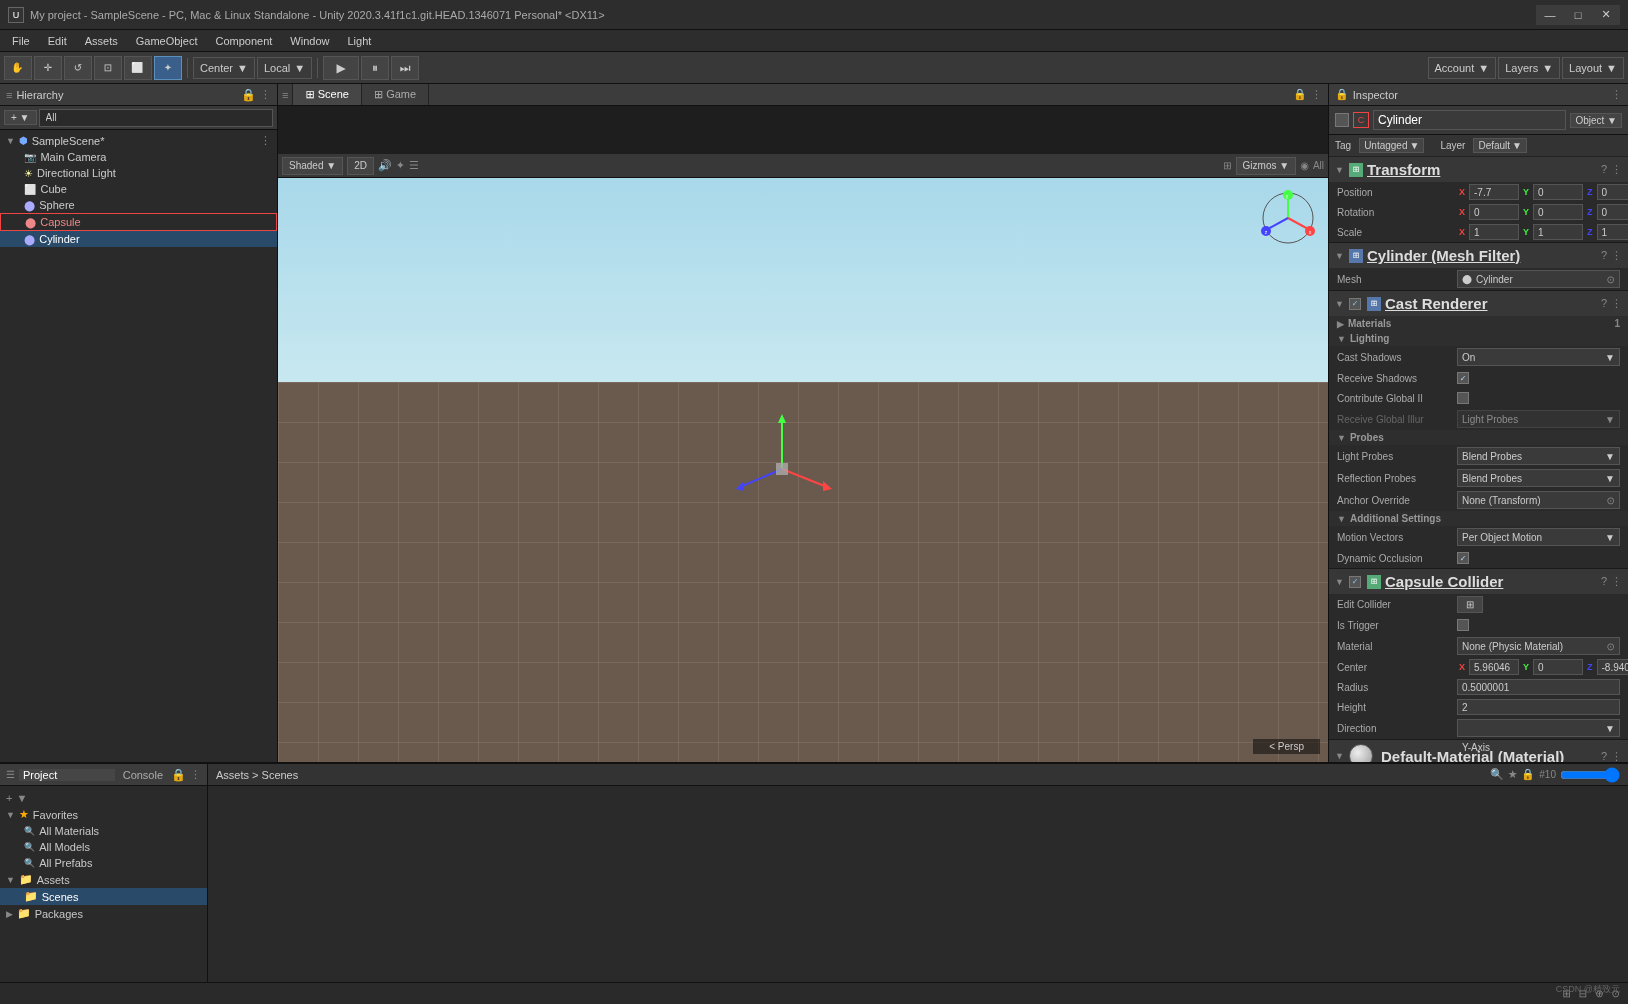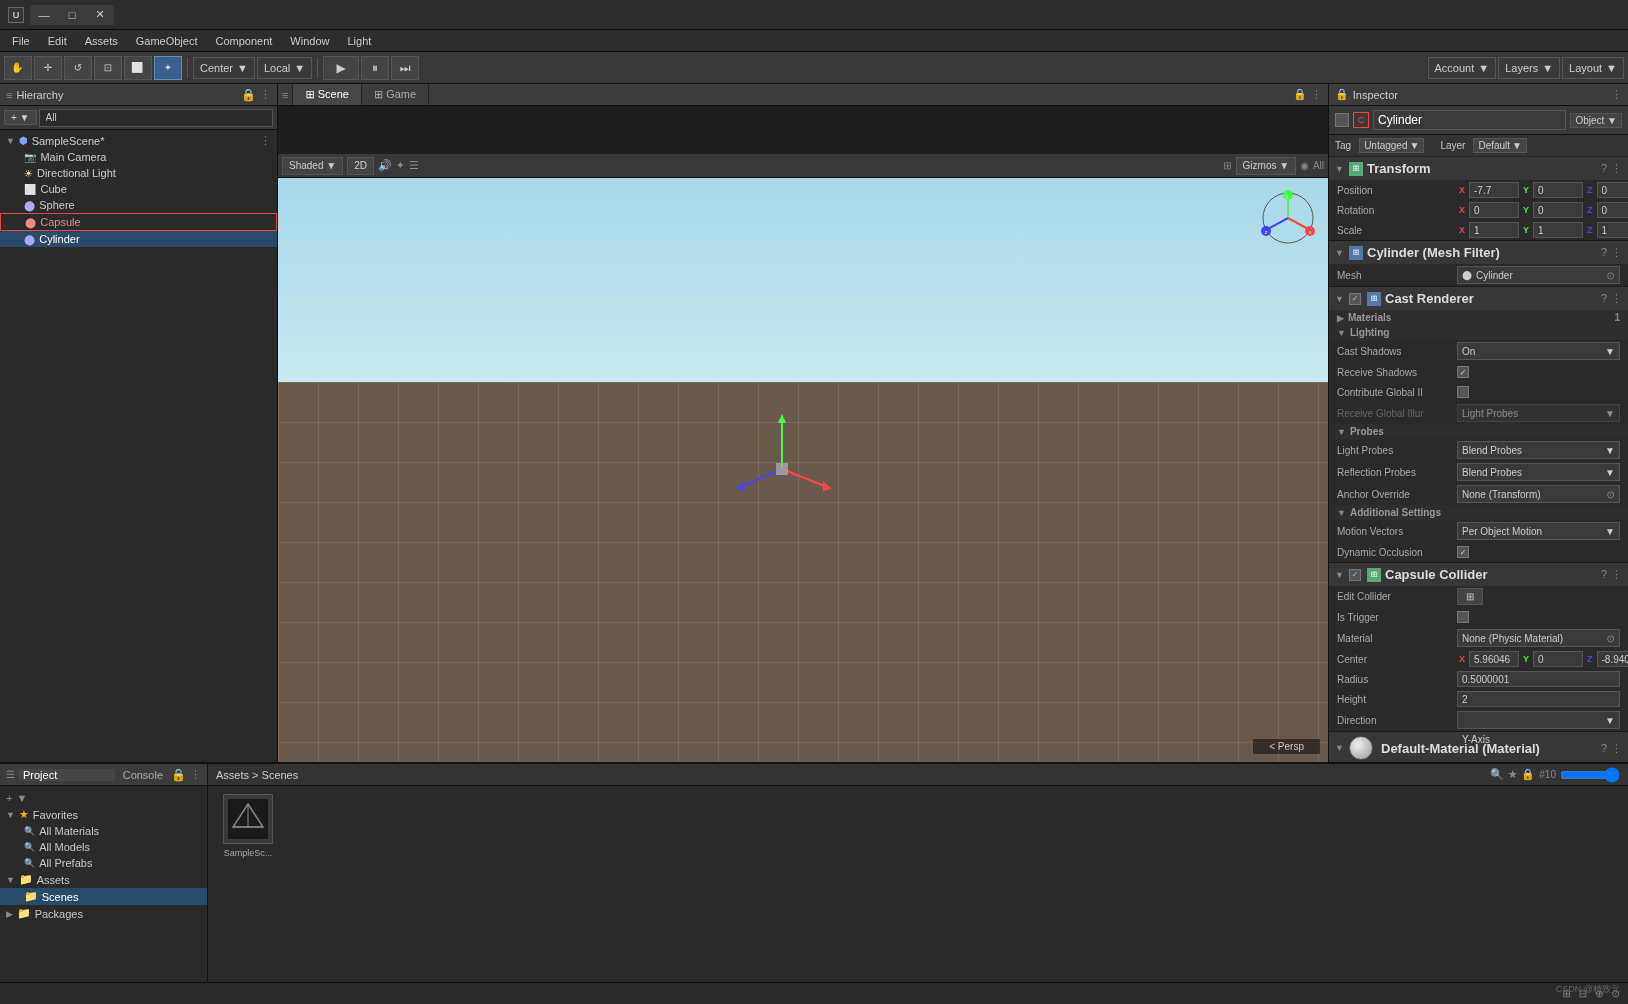--- a/index.html
+++ b/index.html
@@ -57,21 +57,21 @@
     .tag-row { background: #333; padding: 3px 6px; display: flex; align-items: center; gap: 8px; font-size: 10px; border-bottom: 1px solid #222; }
     .tag-select { background: #444; border: 1px solid #555; color: #ccc; font-size: 10px; padding: 1px 4px; cursor: pointer; display: flex; align-items: center; gap: 2px; }
 
     
     .component { border-bottom: 1px solid #1a1a1a; }
     .component-header { background: #373737; padding: 4px 6px; display: flex; align-items: center; gap: 4px; cursor: pointer; }
     .comp-fold { color: #888; font-size: 9px; width: 10px; }
     .comp-icon { width: 14px; height: 14px; background: #5a7; display: flex; align-items: center; justify-content: center; font-size: 8px; color: #fff; }
     .comp-icon-blue { background: #57a; }
     .comp-icon-green { background: #5a7; }
-    .comp-title { flex: 1; font-size: 13px; color: #ddd; font-weight: bold; }
+    .comp-title { flex: 1; font-size: 15px; color: #ddd; font-weight: bold; text-decoration: underline; }
     .comp-actions { display: flex; gap: 4px; margin-left: auto; }
     .comp-action { color: #888; font-size: 11px; cursor: pointer; }
     
     .prop-row { display: flex; align-items: center; padding: 2px 8px; min-height: 20px; }
     .prop-label { width: 120px; color: #aaa; font-size: 10px; flex-shrink: 0; }
     .prop-value { flex: 1; display: flex; gap: 2px; align-items: center; }
     .prop-input { background: #3a3a3a; border: 1px solid #555; color: #ccc; padding: 1px 4px; font-size: 10px; height: 16px; flex: 1; min-width: 0; }
     .prop-input-short { width: 50px; }
     .axis-label { font-size: 9px; font-weight: bold; padding: 0 2px; }
     .axis-x { color: #e44; }
@@ -114,20 +114,21 @@
     .panel-tab { padding: 0 12px; cursor: pointer; font-size: 11px; color: #aaa; display: flex; align-items: center; border-right: 1px solid #222; }
     .panel-tab.active { background: #464646; color: #fff; }
     .panel-controls { margin-left: auto; display: flex; align-items: center; gap: 4px; padding-right: 6px; }
     .panel-ctrl-btn { color: #888; font-size: 11px; cursor: pointer; }
   </style>
 </head>
 <body>
 
 <div id="title-bar">
   <span style="width:16px;height:16px;background:#333;border:1px solid #666;margin-right:6px;display:inline-flex;align-items:center;justify-content:center;font-size:9px;color:#fff;">U</span>
+  <span style="flex:1;font-size:11px;color:#aaa;">My project - SampleScene - PC, Mac &amp; Linux Standalone - Unity 2020.3.41f1c1.git.HEAD.1346071 Personal* &lt;DX11&gt;</span>
   <button class="win-btn">—</button>
   <button class="win-btn">□</button>
   <button class="win-btn close">✕</button>
 </div>
 
 <div id="menu-bar">
   <span class="menu-item">File</span>
   <span class="menu-item">Edit</span>
   <span class="menu-item">Assets</span>
   <span class="menu-item">GameObject</span>
@@ -606,33 +607,20 @@
     <div class="asset-path">
       <span style="color:#ccc;cursor:pointer;">Assets &gt; Scenes</span>
       <div style="margin-left:auto;display:flex;gap:4px;align-items:center;">
         <span style="color:#888;cursor:pointer;font-size:11px;">🔍</span>
         <span style="color:#888;cursor:pointer;font-size:11px;">★</span>
         <span style="color:#888;cursor:pointer;font-size:11px;">🔒</span>
         <span style="color:#888;font-size:10px;">#10</span>
         <input type="range" min="1" max="10" value="10" style="width: 60px; height: 12px;">
       </div>
     </div>
-    <div class="asset-grid">
-      <div class="asset-item">
-        <div class="asset-thumb">
-          <svg class="unity-logo" viewBox="0 0 40 40" width="40" height="40">
-            <rect width="40" height="40" fill="#1a1a1a"></rect>
-            <polygon points="20,5 35,28 5,28" fill="none" stroke="#888" stroke-width="1.5"></polygon>
-            <line x1="20" y1="5" x2="20" y2="28" stroke="#888" stroke-width="1"></line>
-            <line x1="5" y1="28" x2="35" y2="28" stroke="#888" stroke-width="1"></line>
-          </svg>
-        </div>
-        <span class="asset-label">SampleSc...</span>
-      </div>
-    </div>
   </div>
 </div>
 
 <div id="status-bar">
   <span style="flex:1;"></span>
   <div style="margin-left:auto;display:flex;gap:8px;align-items:center;">
     <span style="cursor:pointer;">⊞</span>
     <span style="cursor:pointer;">⊟</span>
     <span style="cursor:pointer;">⊕</span>
     <span style="cursor:pointer;">⊙</span>

